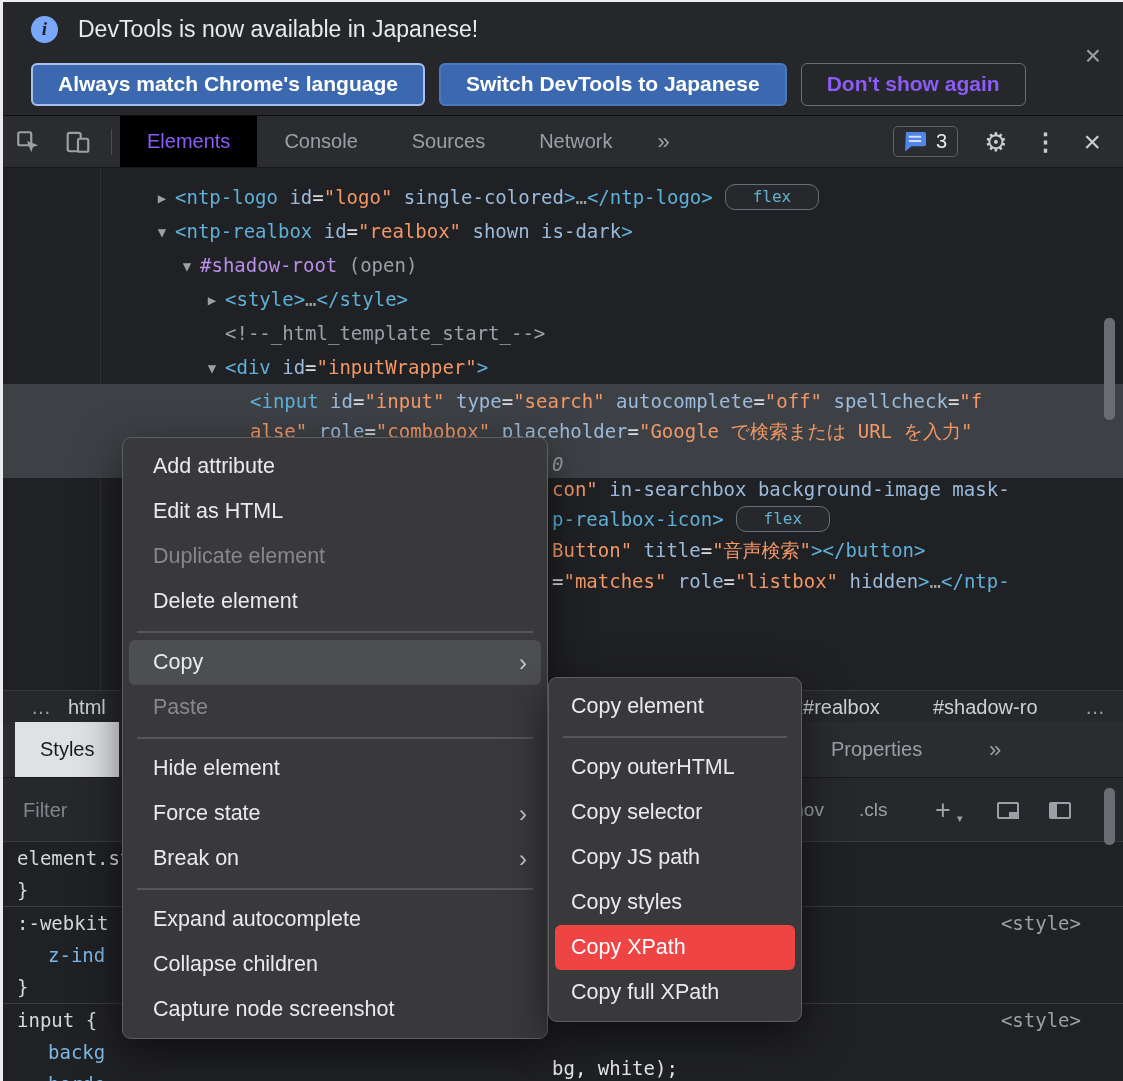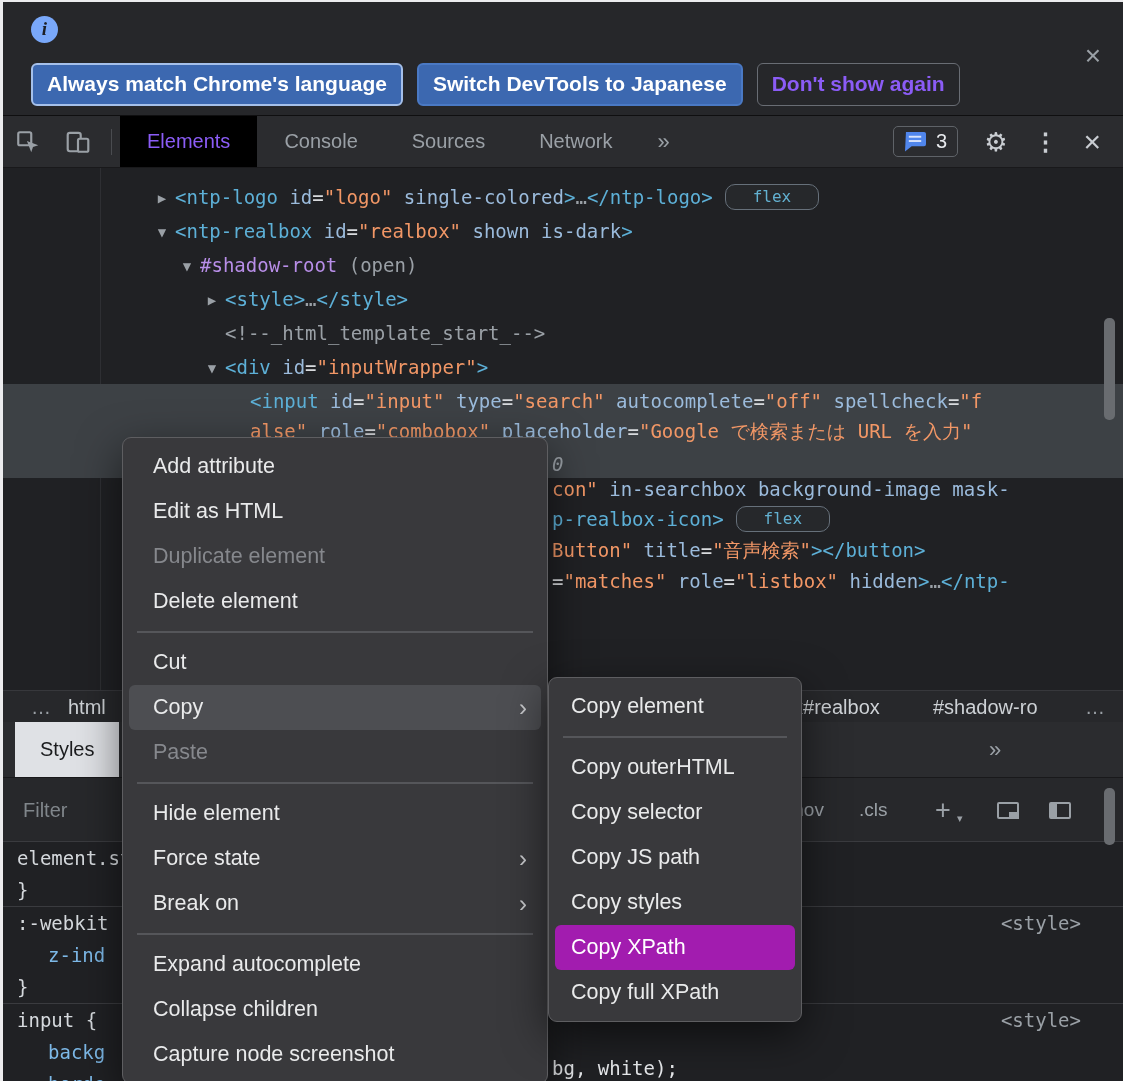--- a/index.html
+++ b/index.html
@@ -15,21 +15,21 @@
   .frame-left { position:absolute; left:0; top:0; width:3px; height:100%; background:#ececee; z-index:300; }
 
   
   .infobar { position:absolute; left:3px; top:2px; right:0; height:114px; background:#26272a; border-bottom:1px solid #0f0f10; }
   .infobar-row1 { display:flex; align-items:center; height:54px; padding-left:28px; position:relative; }
   .info-icon { width:27px; height:27px; border-radius:50%; background:#79a8fa; color:#1d2026; font-weight:bold; font-style:italic;
                font-family:"Liberation Serif", serif; font-size:19px; display:flex; align-items:center; justify-content:center; }
   .infobar-msg { margin-left:20px; font-size:23px; color:#e8eaed; }
   .infobar-close { position:absolute; top:40px; right:22px; color:#9aa0a6; font-size:28px; line-height:1; cursor:default; }
   .infobar-btns { display:flex; gap:14px; padding-left:28px; align-items:center; height:56px; }
-  .btn { height:43px; padding:0 14px; border-radius:6px; font-size:21px; font-weight:bold; font-family:"Liberation Sans",sans-serif; cursor:default; }
+  .btn { height:43px; padding:0 25px; border-radius:6px; font-size:21px; font-weight:bold; font-family:"Liberation Sans",sans-serif; cursor:default; }
   .btn-primary { background:#3c68b0; color:#ffffff; border:2px solid #4a79c4; }
   .btn-primary.focused { border:2px solid #a5c0ea; }
   .btn-ghost { background:transparent; border:1px solid #696d74; color:#8b5cf6; }
 
   
   .main-toolbar { position:absolute; left:3px; top:116px; right:0; height:52px; background:#2b2c2f; border-bottom:1px solid #19191b; display:flex; align-items:stretch; }
   .tb-icon { width:32px; display:flex; align-items:center; justify-content:center; color:#9aa0a6; margin:0 9px; }
   .tb-sep { width:1px; height:26px; background:#4a4c50; margin:auto 8px; }
   .panel-tabs { display:flex; align-items:stretch; }
   .panel-tab { padding:0 27px; display:flex; align-items:center; font-size:20px; color:#9aa0a6; }
@@ -107,33 +107,34 @@
 
   
   .menu { position:absolute; background:#39393c; border:1px solid #5e5e61; border-radius:9px;
           box-shadow:0 14px 44px rgba(0,0,0,0.55); padding:6px 0; font-size:21.5px; color:#e9eaeb; }
   #menu1 { z-index:100; }
   #menu2 { z-index:101; }
   .menu-item { height:45px; line-height:45px; margin:0 6px; padding:0 24px; border-radius:6px; position:relative; white-space:nowrap; }
   #menu2 .menu-item { padding:0 16px; }
   .menu-item.disabled { color:#86888d; }
   .menu-item.hover { background:#4d4e52; }
-  .menu-item.selected { background:#a21caf; color:#ffffff; }
+  .menu-item.selected { background:#ef4444; color:#ffffff; }
   .menu-sep { height:2px; background:#55565a; margin:7px 14px; }
   .menu-chevron { position:absolute; right:14px; top:0; font-size:24px; color:#c6c7ca; }
 </style>
 </head>
 <body>
 
 <div class="frame-top"></div>
 <div class="frame-left"></div>
 
 <div class="infobar">
   <div class="infobar-row1">
     <span class="info-icon">i</span>
+    <span class="infobar-msg">DevTools is now available in Japanese!</span>
     <span class="infobar-close">×</span>
   </div>
   <div class="infobar-btns">
     <button class="btn btn-primary focused">Always match Chrome's language</button>
     <button class="btn btn-primary">Switch DevTools to Japanese</button>
     <button class="btn btn-ghost">Don't show again</button>
   </div>
 </div>
 
 <div class="main-toolbar">
@@ -197,20 +198,21 @@
 <div class="crumbs">
   <span class="crumb crumb-overflow" style="left:28px;">…</span>
   <span class="crumb crumb-overflow" id="crumb-overflow-right" style="left: 1082px;">…</span>
 <span class="crumb" style="left: 65px;">html</span>
     <span class="crumb" style="left: 700px;">ntp-realbox#realbox</span>
     <span class="crumb" style="left: 930px;">#shadow-ro</span>
   </div>
 
 <div class="side-tabs">
   <div class="side-tab active">Styles</div>
+  <div class="side-tab-far">Properties</div>
   <div class="side-tabs-overflow">»</div>
 </div>
 
 <div class="styles-bar">
   <input class="filter-input" placeholder="Filter" style="">
   <span class="sb-item sb-hov">:hov</span>
   <span class="sb-item sb-cls">.cls</span>
   <span class="sb-item sb-plus">+</span>
   <span class="sb-plus-caret">▾</span>
   <span class="mini-icon render"></span>
@@ -233,21 +235,20 @@
       <div class="sc-row property">borde</div>
     </div>
   </div>
 
 <div class="menu" id="menu1" style="left: 122px; top: 437px; width: 426px;">
     <div class="menu-item">Add attribute</div>
     <div class="menu-item">Edit as HTML</div>
     <div class="menu-item disabled">Duplicate element</div>
     <div class="menu-item">Delete element</div>
     <div class="menu-sep"></div>
-    <div class="menu-item">Cut</div>
     <div class="menu-item hover">Copy<span class="menu-chevron">›</span></div>
     <div class="menu-item disabled">Paste</div>
     <div class="menu-sep"></div>
     <div class="menu-item">Hide element</div>
     <div class="menu-item">Force state<span class="menu-chevron">›</span></div>
     <div class="menu-item">Break on<span class="menu-chevron">›</span></div>
     <div class="menu-sep"></div>
     <div class="menu-item">Expand autocomplete</div>
     <div class="menu-item">Collapse children</div>
     <div class="menu-item">Capture node screenshot</div>

